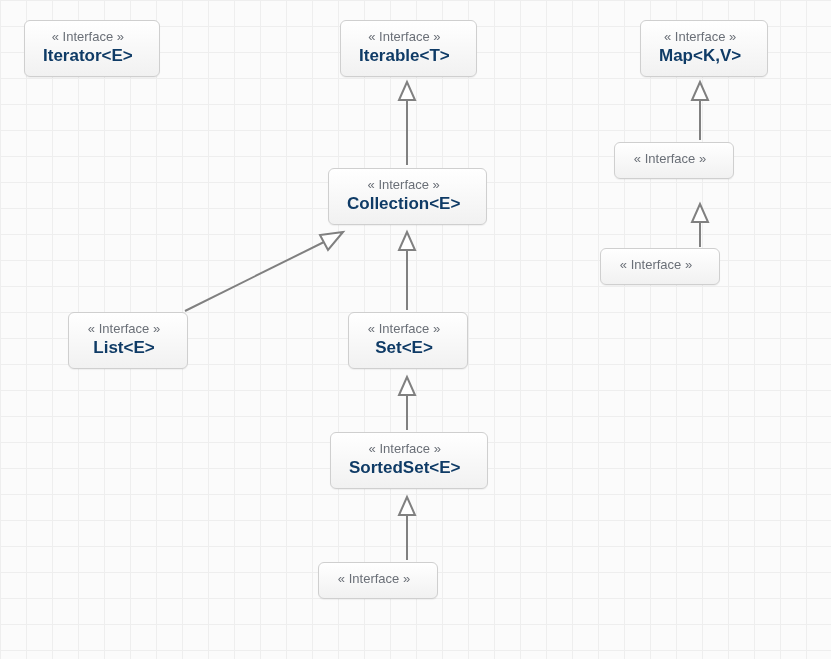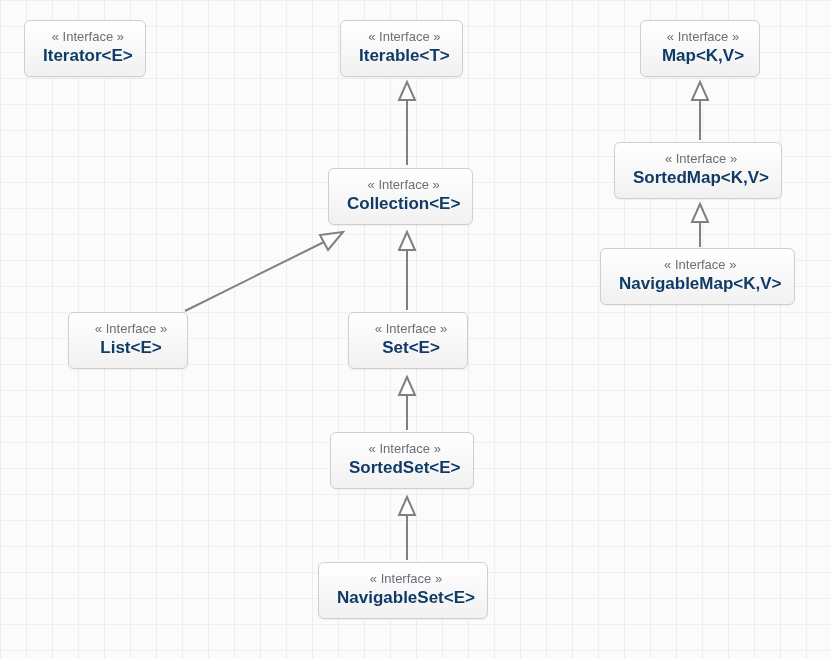--- a/index.html
+++ b/index.html
@@ -22,21 +22,21 @@
     }
     .canvas {
       position: absolute;
       inset: 0;
     }
     .node {
       position: absolute;
       background: linear-gradient(to bottom, #ffffff, #f1f1f1);
       border: 1px solid #cfcfcf;
       border-radius: 6px;
-      padding: 8px 12px 10px 18px;
+      padding: 8px 26px 10px 18px;
       text-align: center;
       box-shadow: 0 1px 1px rgba(0,0,0,0.05);
       min-width: 120px;
     }
     .node .stereo {
       color: #6a6f77;
       font-size: 13px;
       margin-bottom: 2px;
       white-space: nowrap;
     }
@@ -109,41 +109,38 @@
     <div class="name">Map&lt;K,V&gt;</div>
   </div>
 
   <div class="node" style="left:328px; top:168px;">
     <div class="stereo">« Interface »</div>
     <div class="name">Collection&lt;E&gt;</div>
   </div>
 
   <div class="node" style="left:614px; top:142px;">
     <div class="stereo">« Interface »</div>
-    <div class="name">SortedMap&lt;K,V&gt;</div>
   </div>
 
   <div class="node" style="left:600px; top:248px;">
     <div class="stereo">« Interface »</div>
-    <div class="name">NavigableMap&lt;K,V&gt;</div>
   </div>
 
   <div class="node" style="left:68px; top:312px;">
     <div class="stereo">« Interface »</div>
     <div class="name">List&lt;E&gt;</div>
   </div>
 
   <div class="node" style="left:348px; top:312px;">
     <div class="stereo">« Interface »</div>
     <div class="name">Set&lt;E&gt;</div>
   </div>
 
   <div class="node" style="left:330px; top:432px;">
     <div class="stereo">« Interface »</div>
     <div class="name">SortedSet&lt;E&gt;</div>
   </div>
 
   <div class="node" style="left:318px; top:562px;">
     <div class="stereo">« Interface »</div>
-    <div class="name">NavigableSet&lt;E&gt;</div>
   </div>
 
 </div>
 
 </body></html>

